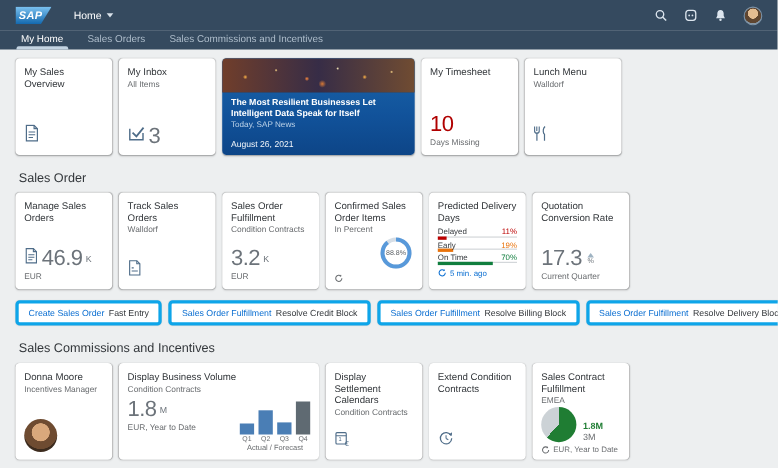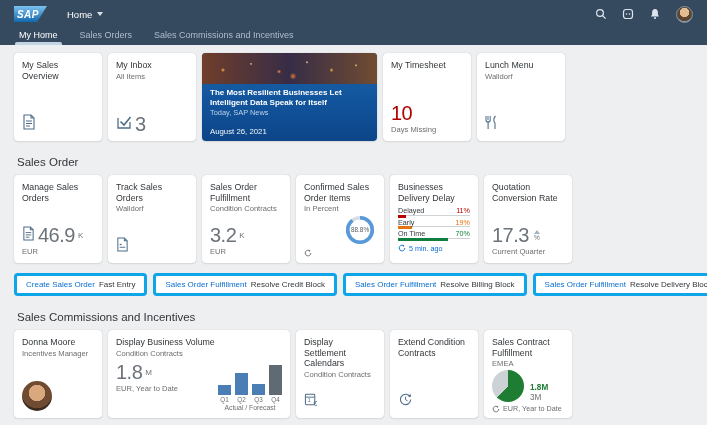--- a/index.html
+++ b/index.html
@@ -275,21 +275,21 @@
       </div>
       <div class="refresh-line gray" style="position:absolute; left:8px; bottom:6px;">
         <svg width="8" height="8" viewBox="0 0 10 10">
             <path d="M8.5 5a3.5 3.5 0 1 1-1-2.4" fill="none" stroke="#6a6d70" stroke-width="1.2"></path>
             <path d="M7.5 0.8l0.4 2-2 0.3z" fill="#6a6d70"></path>
           </svg>
       </div>
     </div>
 
     <div class="tile">
-      <div class="t-title">Businesses Delivery Delay</div>
+      <div class="t-title">Predicted Delivery Days</div>
       <div class="delay-chart t-bottom">
           <div class="d-row">
             <div class="d-top">
               <span>Delayed</span>
               <span style="color: rgb(187, 0, 0);">11%</span>
             </div>
             <div class="d-track">
               <div class="d-fill" style="width: 11%; background: rgb(187, 0, 0);"></div>
             </div>
           </div>

